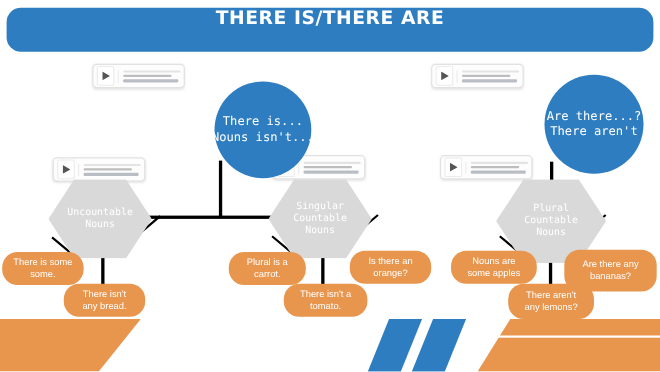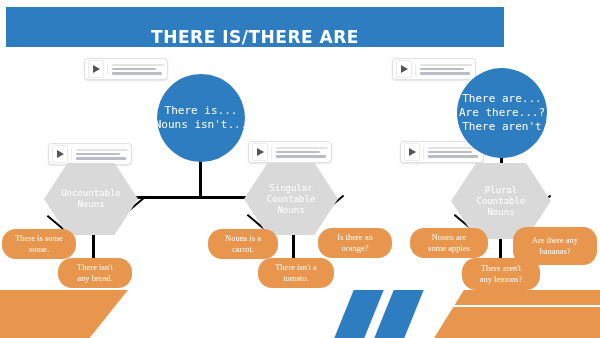--- a/index.html
+++ b/index.html
@@ -16,26 +16,27 @@
     height: 338px;
     background: #ffffff;
     overflow: hidden;
   }
 
   
   .title-bar {
     position: absolute;
     left: 6px;
     top: 7px;
-    width: 498px;
+    width: 588px;
     height: 40px;
     background: #2e7dc0;
     display: flex;
-    align-items: flex-end;
-    justify-content: center;
+    align-items: flex-start;
+    justify-content: center;
+    border-radius: 13px;
   }
   .title-text {
     color: #ffffff;
     font-family: "DejaVu Sans", sans-serif;
     font-weight: bold;
     font-size: 17px;
     letter-spacing: 0.5px;
   }
 
   
@@ -57,20 +58,21 @@
     background: #2e7dc0;
     color: #ffffff;
     display: flex;
     flex-direction: column;
     align-items: center;
     justify-content: center;
     text-align: left;
     font-family: "DejaVu Sans Mono", monospace;
     font-size: 11px;
     line-height: 14px;
+    margin-left: 38px;
   }
   .circle span { display: block; white-space: nowrap; }
 
   
   .hex {
     position: absolute;
     background: #d9d9d9;
     clip-path: polygon(25% 0%, 75% 0%, 100% 50%, 75% 100%, 25% 100%, 0% 50%);
     display: flex;
     flex-direction: column;
@@ -88,21 +90,21 @@
   .bubble {
     position: absolute;
     background: #e8954e;
     color: #ffffff;
     border-radius: 14px;
     display: flex;
     flex-direction: column;
     align-items: center;
     justify-content: center;
     text-align: center;
-    font-family: Liberation Serif, serif;
+    font-family: Liberation Sans, sans-serif;
     font-size: 8.5px;
     line-height: 11px;
     padding: 2px 6px;
     box-sizing: border-box;
   }
   .bubble span { display: block; white-space: nowrap; }
 
   
   .audio {
     position: absolute;
@@ -294,38 +296,37 @@
     <span>Countable</span>
     <span>Nouns</span>
   </div>
 
   <div class="circle" style="left:157px; top:74px; width:88px; height:88px;">
     <span>There is...</span>
     <span>Nouns isn't...</span>
   </div>
 
   <div class="circle" style="left:457px; top:68px; width:90px; height:90px;">
-    <span>There are...</span>
     <span>Are there...?</span>
     <span>There aren't</span>
   </div>
 
   <div class="bubble" style="left:2px; top:229px; width:74px; height:30px;">
     <span>There is some</span>
     <span>some.</span>
   </div>
 
 
   <div class="bubble" style="left:58px; top:258px; width:74px; height:30px;">
     <span>There isn't</span>
     <span>any bread.</span>
   </div>
 
   <div class="bubble" style="left:208px; top:229px; width:70px; height:30px;">
-    <span>Nouns is a</span>
+    <span>Plural is a</span>
     <span>carrot.</span>
   </div>
 
   <div class="bubble" style="left:318px; top:228px; width:74px; height:30px;">
     <span>Is there  an</span>
     <span>orange?</span>
   </div>
 
   <div class="bubble" style="left:258px; top:258px; width:76px; height:30px;">
     <span>There isn't  a</span>

